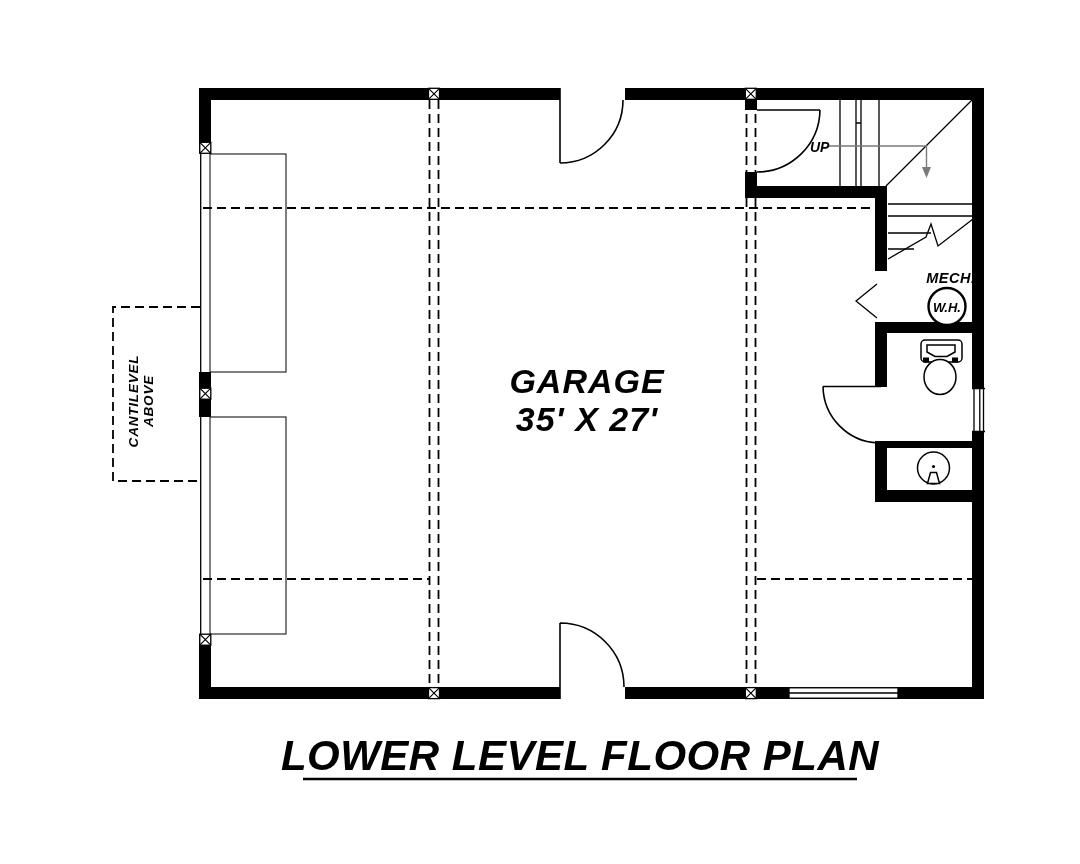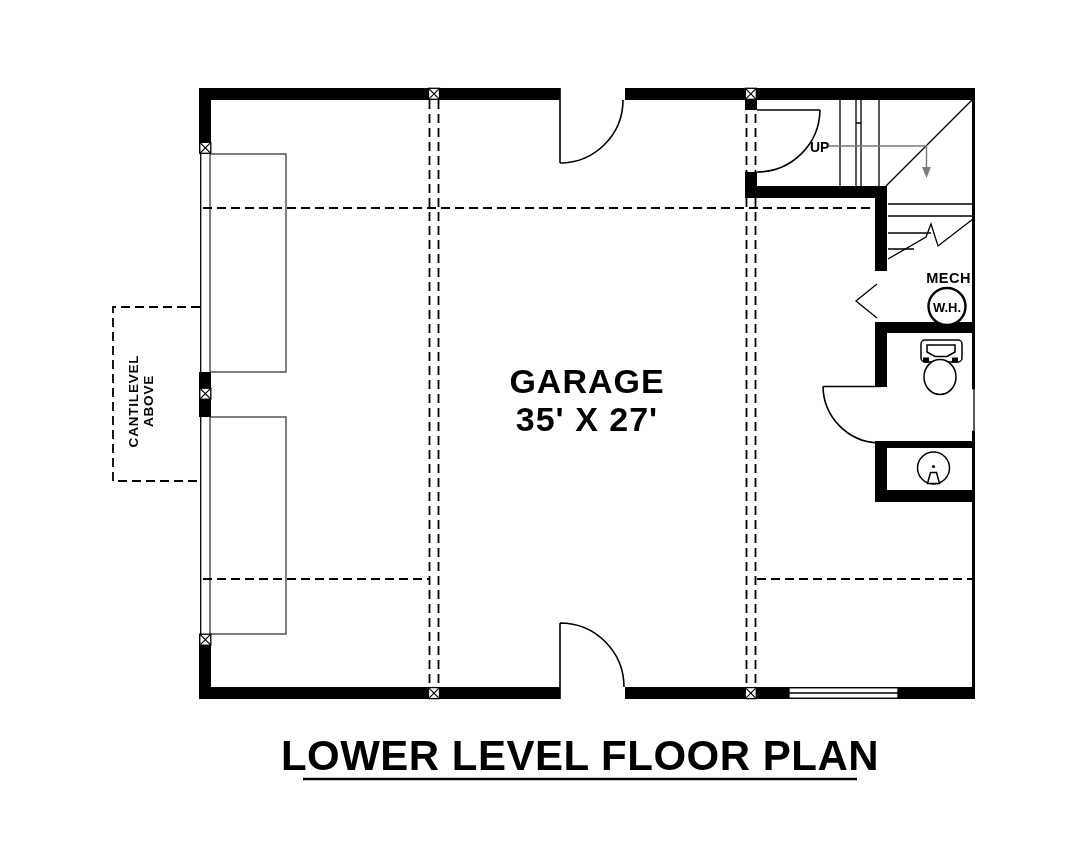--- a/index.html
+++ b/index.html
@@ -1,16 +1,16 @@
 <!DOCTYPE html>
 <html><head>
 <meta charset="utf-8">
 <style>
   html,body{margin:0;padding:0;background:#ffffff;}
-  .sheet{position:relative;width:975px;height:864px;background:#ffffff;overflow:hidden;}
+  .sheet{position:relative;width:1080px;height:864px;background:#ffffff;overflow:hidden;font-style:italic;}
   svg{position:absolute;left:0;top:0;}
   text{font-family:"Liberation Sans","DejaVu Sans",sans-serif;font-weight:bold;fill:#000;}
   .wall{fill:#000000;stroke:none;}
   .thin{stroke:#000000;stroke-width:1.3;fill:none;}
   .door{stroke:#000000;stroke-width:1.6;fill:none;}
   .dash{stroke:#000000;stroke-width:1.8;fill:none;stroke-dasharray:9 5;}
   .panel{fill:#ffffff;stroke:#2a2a2a;stroke-width:1.2;}
   .fix{fill:#ffffff;stroke:#000000;stroke-width:1.5;}
   .post-box{fill:#ffffff;stroke:#000000;stroke-width:1.3;}
   .post-x{stroke:#000000;stroke-width:1.2;fill:none;}

